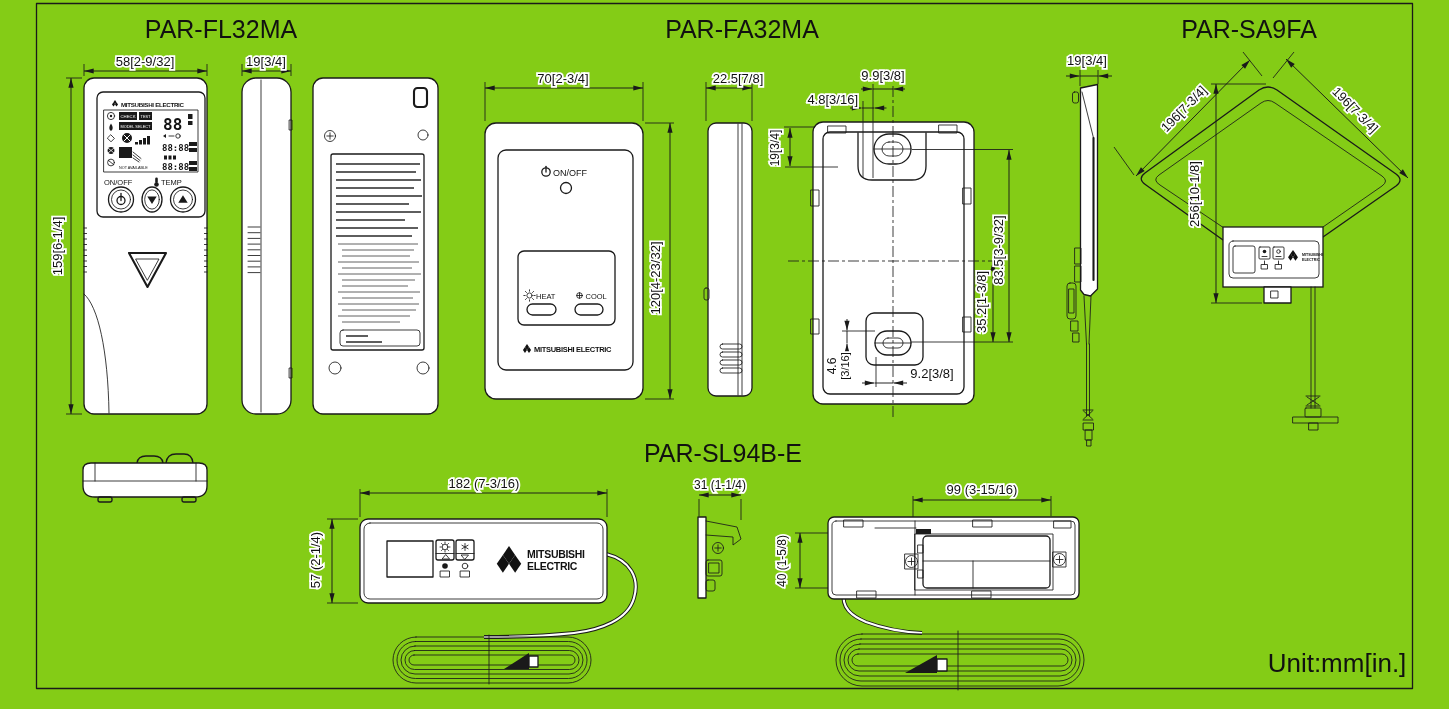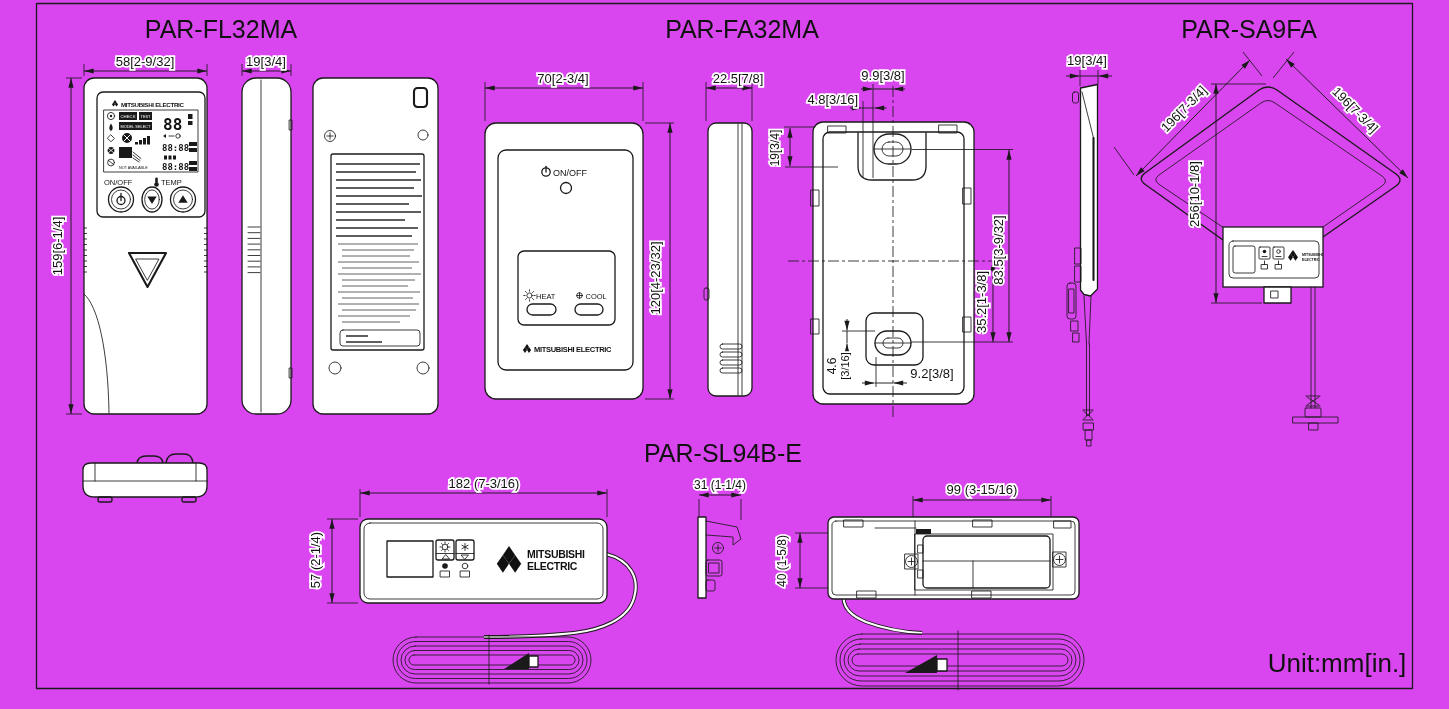--- a/index.html
+++ b/index.html
@@ -1,16 +1,16 @@
 <!DOCTYPE html>
 <html><head>
 <meta charset="utf-8">
 <style>
   html,body{margin:0;padding:0;background:#fff;}
-  #stage{position:relative;width:1449px;height:709px;background:#d946ef;overflow:hidden;
+  #stage{position:relative;width:1449px;height:709px;background:#84cc16;overflow:hidden;
          font-family:"Liberation Sans",sans-serif;}
   svg{position:absolute;left:0;top:0;}
   text{font-family:"Liberation Sans",sans-serif;fill:#111;}
   .t-title{font-size:25px;text-anchor:middle;}
   .t-unit{font-size:26px;text-anchor:middle;}
   .t-dim{font-size:13px;text-anchor:middle;paint-order:stroke;stroke:#fff;stroke-width:3.5px;}
   .t-dim-s{font-size:12px;}
   .t-dim-xs{font-size:11px;}
   .t-lbl{font-size:7.5px;}
   .t-lbl9{font-size:9px;}

